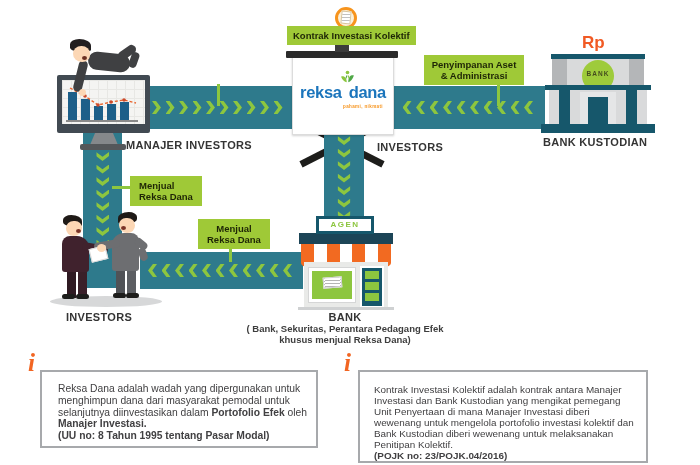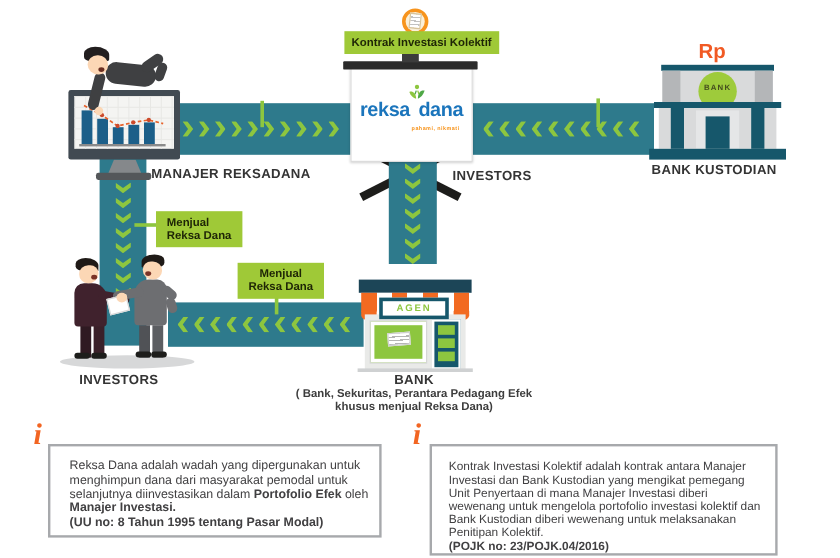--- a/index.html
+++ b/index.html
@@ -43,21 +43,21 @@
   
   .contract-circle{left:335px;top:7px;width:22px;height:22px;border-radius:50%;background:#fbf0d9;
                    border:3px solid #f7941d;box-sizing:border-box;z-index:6;}
   .contract-doc{width:8px;height:11px;margin:1px auto 0;background:#fff;border:1px solid #d8c49a;
                 transform:rotate(6deg);background-image:repeating-linear-gradient(to bottom,transparent 0 2px,#c2c2c2 2px 3px);}
   
   .bankpart{position:absolute;z-index:4;}
   
   .shoppart{position:absolute;z-index:4;}
   .agen-sign{left:316px;top:216px;width:58px;height:18px;background:#fff;border:3px solid #16576b;
-             box-sizing:border-box;text-align:center;z-index:5;margin-top:32px;}
+             box-sizing:border-box;text-align:center;z-index:5;}
   .agen-text{font-size:8px;font-weight:bold;color:#8dc63f;letter-spacing:1.5px;line-height:12px;}
   .awning{left:301px;top:244px;width:90px;height:16px;
           background:repeating-linear-gradient(90deg,#f26a21 0 12.85px,#ffffff 12.85px 25.7px);}
   .scallops{left:301px;top:259px;width:90px;height:8px;display:flex;}
   .scallops span{flex:1;height:8px;border-radius:0 0 50% 50%;background:#fff;}
   .scallops span:nth-child(odd){background:#f26a21;}
   .door-slat{display:block;margin:3px 3px 0;height:8px;background:#8dc63f;}
   
   .invpart{position:absolute;z-index:5;}
   
@@ -166,21 +166,21 @@
   <div class="abs stand-neck"></div>
   <div class="abs stand-base"></div>
   <div class="figpart" style="left:88px;top:53px;width:42px;height:18px;background:#3f4042;border-radius:9px;transform:rotate(6deg);"></div>
   <div class="figpart" style="left:117px;top:48px;width:20px;height:9px;background:#3f4042;border-radius:5px;transform:rotate(-35deg);"></div>
   <div class="figpart" style="left:130px;top:52px;width:8px;height:16px;background:#3f4042;border-radius:5px;transform:rotate(20deg);"></div>
   <div class="figpart" style="left:76px;top:60px;width:9px;height:32px;background:#3f4042;border-radius:5px;transform:rotate(14deg);"></div>
   <div class="figpart" style="left:79px;top:89px;width:7px;height:7px;background:#fcd7b5;border-radius:50%;"></div>
   <div class="figpart" style="left:70px;top:39px;width:21px;height:12px;background:#221e1f;border-radius:60% 75% 15% 40%;"></div>
   <div class="figpart" style="left:73px;top:46px;width:17px;height:16px;background:#fcd7b5;border-radius:50% 50% 46% 54%;"></div>
   <div class="figpart" style="left:82px;top:56px;width:5px;height:4px;background:#6b2f22;border-radius:50%;"></div>
-  <div class="nodelabel" style="left:126px;top:139px;">MANAJER REKSADANA</div>
+  <div class="nodelabel" style="left:126px;top:139px;">MANAJER INVESTORS</div>
 
   <div class="abs easel-board">
     <div class="logo-row">
       <span>reksa</span>
       <span class="gap"></span>
       <span>dana</span>
     </div>
     <svg class="logo-sprout" width="15" height="16" viewBox="0 0 20 20">
       <circle cx="10" cy="4" r="2.4" fill="#8dc63f"></circle>
       <path d="M9 17 C9 10 4 8 1.5 9.5 C3 14 6 16 9 17 Z" fill="#8dc63f"></path>
@@ -264,20 +264,22 @@
   <div class="invpart" style="left:139px;top:248px;width:8px;height:13px;background:#6d6e71;border-radius:4px;transform:rotate(-18deg);"></div>
   <div class="invpart" style="left:118px;top:212px;width:19px;height:11px;background:#1f1a17;border-radius:90% 70% 60% 10%;"></div>
   <div class="invpart" style="left:119px;top:218px;width:16px;height:15px;background:#fcd7b5;border-radius:45% 50% 50% 55%;"></div>
   <div class="invpart" style="left:121px;top:226px;width:5px;height:4px;background:#7a3327;border-radius:50%;"></div>
 
   <div class="invpart" style="left:90px;top:247px;width:15px;height:12px;background:#fff;border:1px solid #d8d8d8;transform:rotate(-14deg);"></div>
   <div class="invpart" style="left:97px;top:244px;width:9px;height:8px;background:#fcd7b5;border-radius:50%;"></div>
   <div class="nodelabel" style="left:66px;top:311px;text-align:center;">INVESTORS</div>
 
   <div class="flabel" style="left:287px;top:26px;white-space:nowrap;">Kontrak Investasi Kolektif</div>
+  <div class="flabel" style="left:424px;top:55px;width:96px;padding:4px 2px;">Penyimpanan Aset
+&amp; Administrasi</div>
   <div class="flabel" style="left:130px;top:176px;text-align:left;padding:4px 9px;">Menjual
 Reksa Dana</div>
   <div class="flabel" style="left:198px;top:219px;padding:4px 9px;">Menjual
 Reksa Dana</div>
 
   <div class="info-i" style="left:28px;top:350px;">i</div>
   <div class="infobox" style="left:40px;top:370px;width:278px;height:78px;padding:11px 8px 6px 16px;font-size:10.3px;line-height:11.8px;"><span>Reksa Dana adalah wadah yang dipergunakan untuk menghimpun dana dari masyarakat pemodal untuk selanjutnya diinvestasikan dalam </span><span class="b">Portofolio Efek</span><span> oleh </span><span class="b">Manajer Investasi.</span><br><span class="b">(UU no: 8 Tahun 1995 tentang Pasar Modal)</span></div>
 
   <div class="info-i" style="left:344px;top:350px;">i</div>
   <div class="infobox" style="left:358px;top:370px;width:290px;height:93px;padding:12px 8px 6px 14px;font-size:9.9px;line-height:11px;"><span>Kontrak Investasi Kolektif adalah kontrak antara Manajer Investasi dan Bank Kustodian yang mengikat pemegang Unit Penyertaan di mana Manajer Investasi diberi wewenang untuk mengelola portofolio investasi kolektif dan Bank Kustodian diberi wewenang untuk melaksanakan Penitipan Kolektif.</span><br><span class="b">(POJK no: 23/POJK.04/2016)</span></div>

